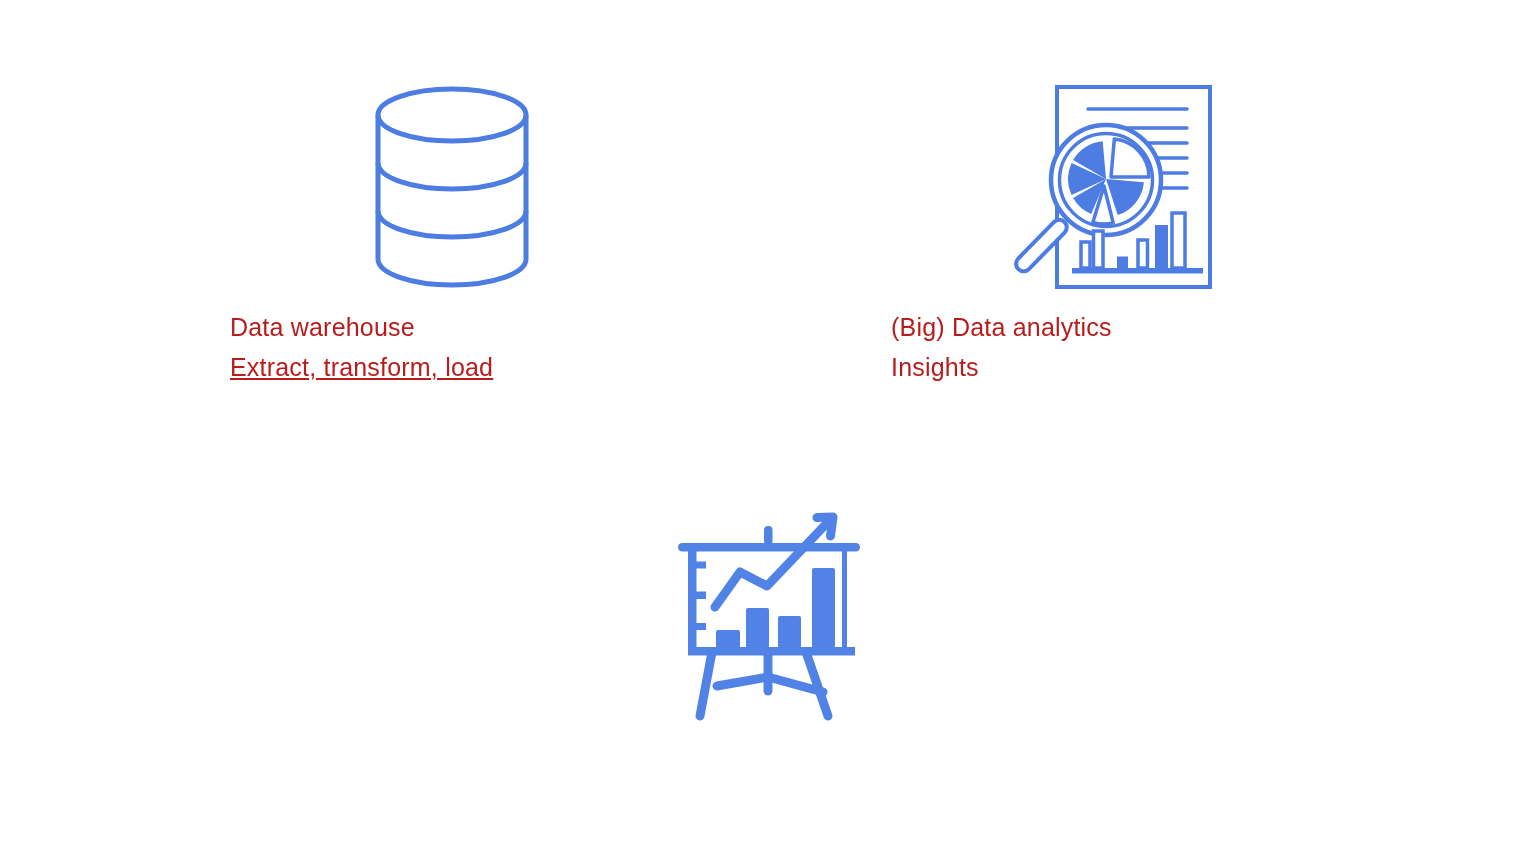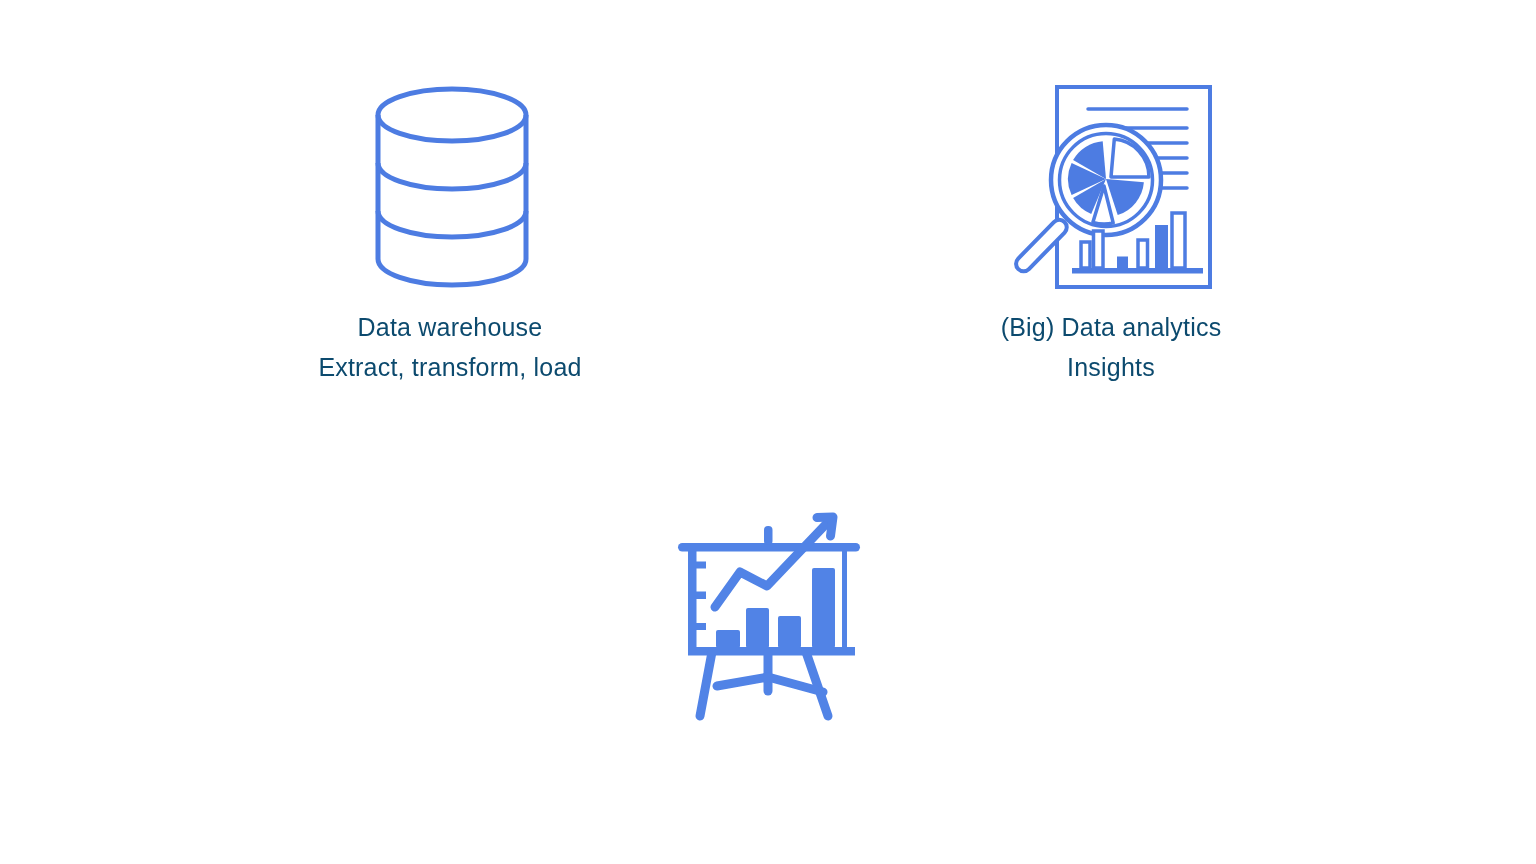--- a/index.html
+++ b/index.html
@@ -3,30 +3,30 @@
 <meta charset="utf-8">
 <style>
   html,body{margin:0;padding:0;}
   body{
     width:1536px;height:864px;background:#ffffff;overflow:hidden;
     font-family:"Liberation Sans", sans-serif;
   }
   #canvas{position:relative;width:1536px;height:864px;background:#ffffff;}
   .icon-svg{position:absolute;display:block;}
   .label{
-    position:absolute;width:440px;text-align:center;
-    font-size:25px;line-height:30px;color:#0c4a6e;letter-spacing:0.2px;
+    position:absolute;width:440px;text-align:left;
+    font-size:25px;line-height:30px;color:#b91c1c;letter-spacing:0.2px;
   }
   
   #db-icon{left:372px;top:85px;}
   #an-icon{left:1000px;top:78px;}
   #rp-icon{left:670px;top:510px;}
   
   #dw-title{left:230px;top:312px;}
-  #dw-sub  {left:230px;top:352px;}
+  #dw-sub  {left:230px;top:352px;text-decoration:underline;}
   #da-title{left:891px;top:312px;}
   #da-sub  {left:891px;top:352px;}
   #rv-title{left:548px;top:748px;}
 </style>
 </head>
 <body>
 
 <div id="canvas">
 
   <svg id="db-icon" class="icon-svg" width="160" height="212" viewBox="0 0 160 212" aria-hidden="true">

